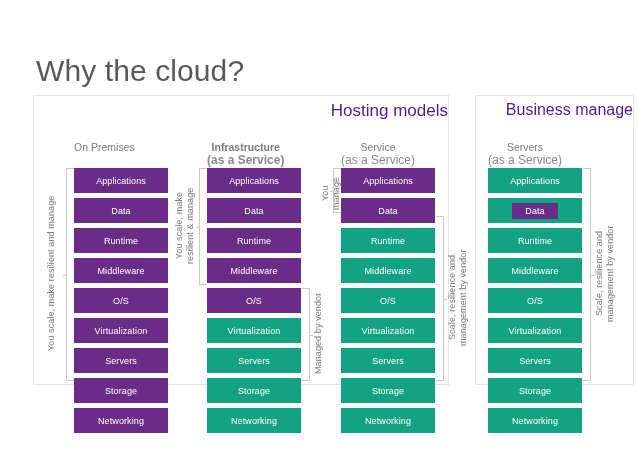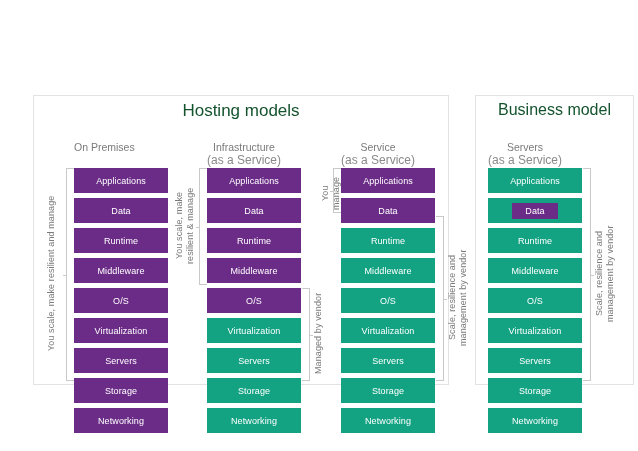--- a/index.html
+++ b/index.html
@@ -17,21 +17,21 @@
   }
 
   .panel{
     position:absolute;border:1px solid #e3e3e3;background:#fff;
   }
   #panel-hosting{left:33px;top:95px;width:414px;height:288px;}
   #panel-business{left:475px;top:95px;width:157px;height:288px;}
 
   .panel-title{
     position:absolute;top:5px;left:0;width:100%;
-    text-align:center;font-size:17px;color:#14532d;font-weight:400;
+    text-align:right;font-size:17px;color:#4c1d95;font-weight:400;
     white-space:nowrap;
   }
   #panel-business .panel-title{font-size:16px;}
   .col-head{
     position:absolute;top:141px;font-size:10.5px;color:#7a7a7a;
     line-height:12.5px;white-space:nowrap;text-align:center;
   }
   .col-head .sub{font-size:12px;color:#8a8a8a;}
 
   .stack{position:absolute;top:168px;}
@@ -64,27 +64,28 @@
     position:absolute;top:50%;width:4px;height:1px;background:#c9c9c9;
   }
   .bracket.left .tick{left:-4px;}
   .bracket.right .tick{right:-4px;}
 </style>
 </head>
 <body>
 
 <div class="slide">
 
+  <div class="page-title">Why the cloud?</div>
 
   <div class="panel" id="panel-hosting">
     <div class="panel-title">Hosting models</div>
   </div>
 
   <div class="panel" id="panel-business">
-    <div class="panel-title">Business model</div>
+    <div class="panel-title">Business manage</div>
   </div>
 
   <div class="col-head" style="left:74px;">
     <div>On Premises</div>
   </div>
   <div class="stack" style="left:74px;width:94px;">
     <div class="bar purple">Applications</div>
     <div class="bar purple">Data</div>
     <div class="bar purple">Runtime</div>
     <div class="bar purple">Middleware</div>
@@ -92,21 +93,21 @@
     <div class="bar purple">Virtualization</div>
     <div class="bar purple">Servers</div>
     <div class="bar purple">Storage</div>
     <div class="bar purple">Networking</div>
   </div>
   <div class="bracket left" style="left:66px;top:168px;width:7px;height:211px;">
     <span class="tick"></span>
   </div>
   <div class="vlabel" style="left:46px;top:168px;height:211px;width:14px;">You scale, make resilient and manage</div>
 
-  <div class="col-head" style="left:207px;">
+  <div class="col-head" style="left:207px;font-weight:bold;">
     <div>Infrastructure</div>
     <div class="sub">(as a Service)</div>
   </div>
   <div class="stack" style="left:207px;width:94px;">
     <div class="bar purple">Applications</div>
     <div class="bar purple">Data</div>
     <div class="bar purple">Runtime</div>
     <div class="bar purple">Middleware</div>
     <div class="bar purple">O/S</div>
     <div class="bar teal">Virtualization</div>

